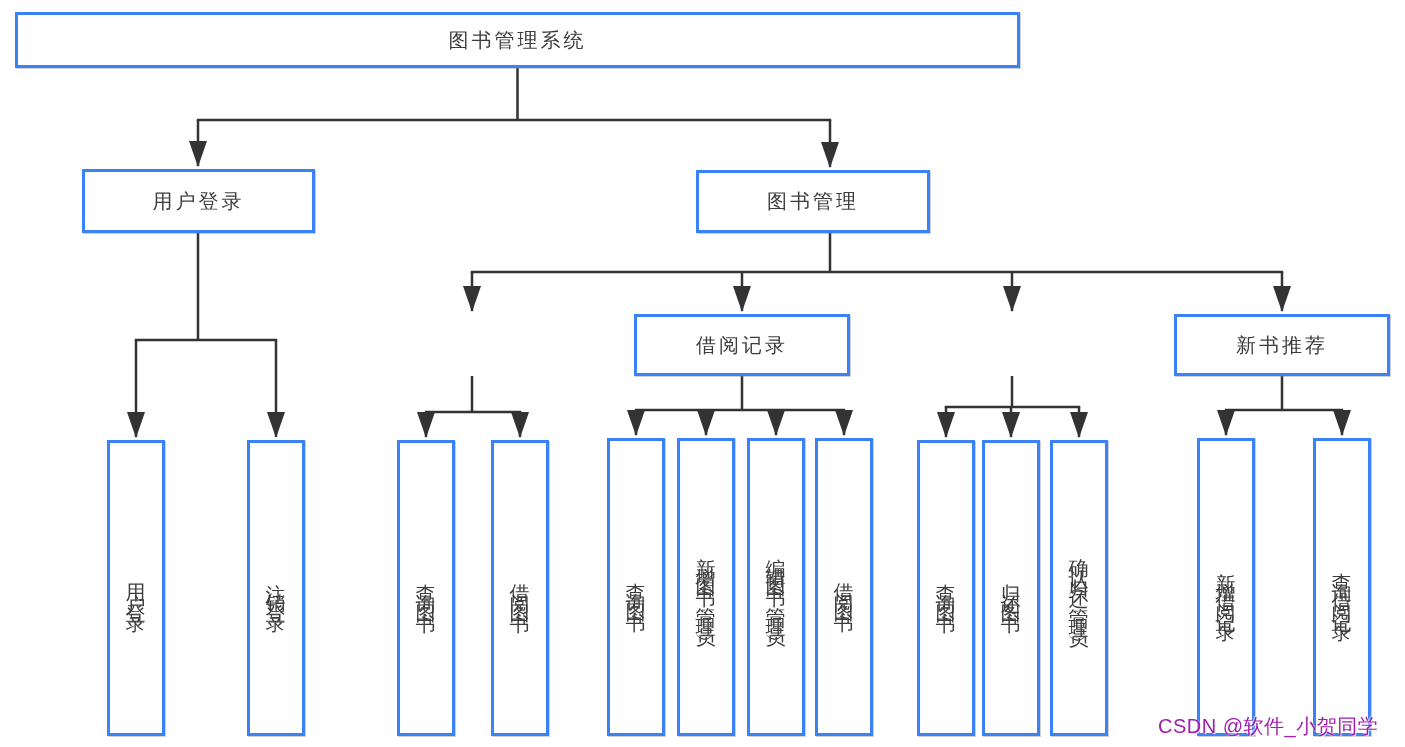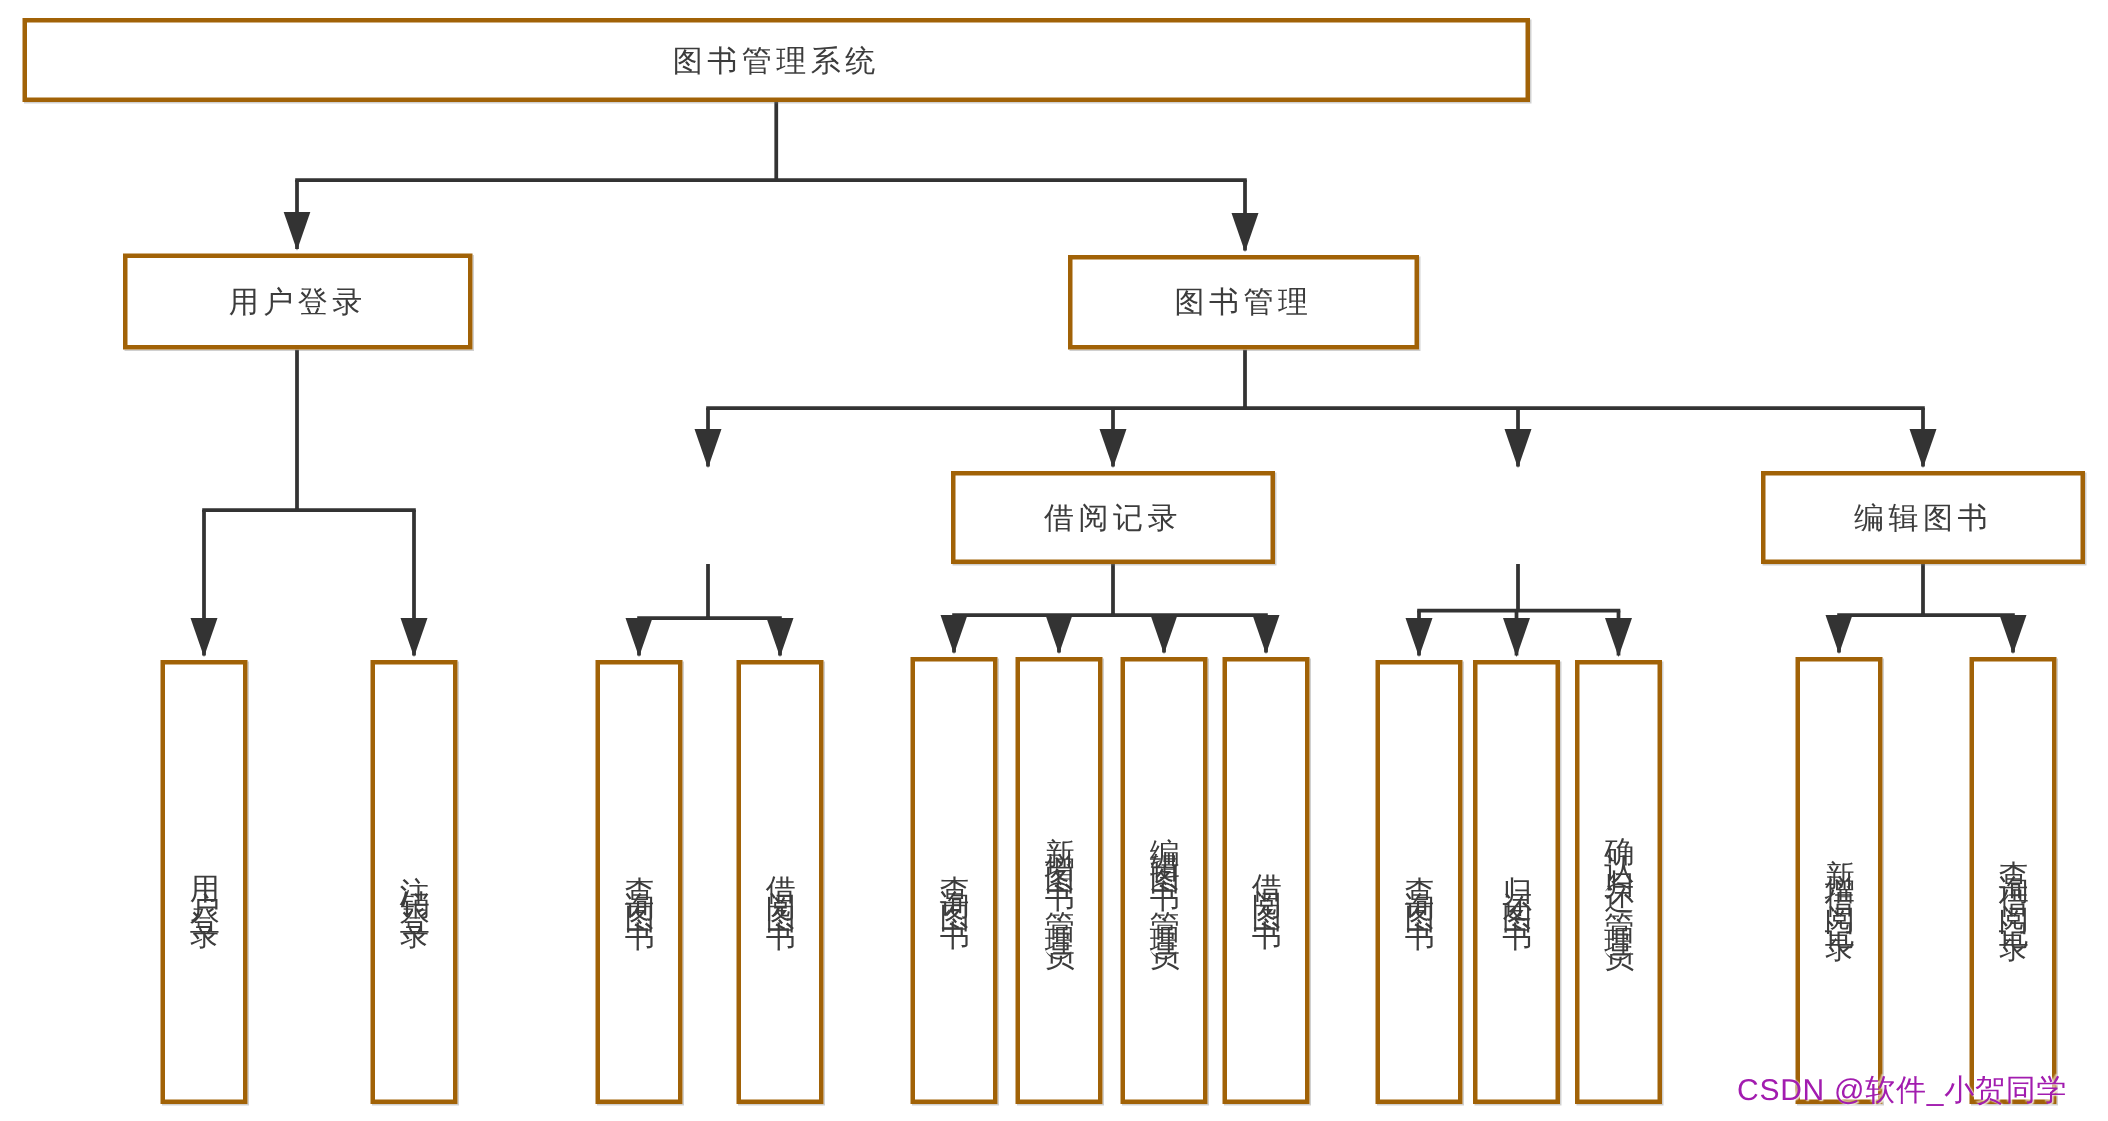--- a/index.html
+++ b/index.html
@@ -17,21 +17,21 @@
   }
   .connectors {
     position: absolute;
     left: 0;
     top: 0;
     z-index: 1;
   }
   .node {
     position: absolute;
     box-sizing: border-box;
-    border: 3px solid #a16207;
+    border: 3px solid #3b82f6;
     background: #ffffff;
     color: #3c3c3c;
     display: flex;
     align-items: center;
     justify-content: center;
     z-index: 2;
     box-shadow: 1px 1px 0 rgba(120,120,120,0.35);
   }
   .h-node {
     font-size: 20px;
@@ -96,24 +96,24 @@
       <path d="M1011,407 L1011,437" marker-end="url(#arw)"></path>
       <path d="M1079,407 L1079,437" marker-end="url(#arw)"></path>
       <path d="M1226,410 L1226,435" marker-end="url(#arw)"></path>
       <path d="M1342,410 L1342,435" marker-end="url(#arw)"></path>
     </g>
   </svg>
 
   <div class="node h-node" style="left:15px; top:12px; width:1005px; height:56px;">图书管理系统</div>
 
   <div class="node h-node" style="left:82px; top:169px; width:233px; height:64px;">用户登录</div>
-  <div class="node h-node" style="left:712px; top:170px; width:234px; height:63px;">图书管理</div>
+  <div class="node h-node" style="left:696px; top:170px; width:234px; height:63px;">图书管理</div>
 
   <div class="node h-node" style="left:634px; top:314px; width:216px; height:62px;">借阅记录</div>
-  <div class="node h-node" style="left:1174px; top:314px; width:216px; height:62px;">编辑图书</div>
+  <div class="node h-node" style="left:1174px; top:314px; width:216px; height:62px;">新书推荐</div>
 
   <div class="node v-node" style="left:107px; top:440px; width:58px; height:296px;">用户登录</div>
   <div class="node v-node" style="left:247px; top:440px; width:58px; height:296px;">注销登录</div>
 
   <div class="node v-node" style="left:397px; top:440px; width:58px; height:296px;">查询图书</div>
   <div class="node v-node" style="left:491px; top:440px; width:58px; height:296px;">借阅图书</div>
 
   <div class="node v-node" style="left:607px; top:438px; width:58px; height:298px;">查询图书</div>
   <div class="node v-node" style="left:677px; top:438px; width:58px; height:298px;">新增图书（管理员）</div>
   <div class="node v-node" style="left:747px; top:438px; width:58px; height:298px;">编辑图书（管理员）</div>

